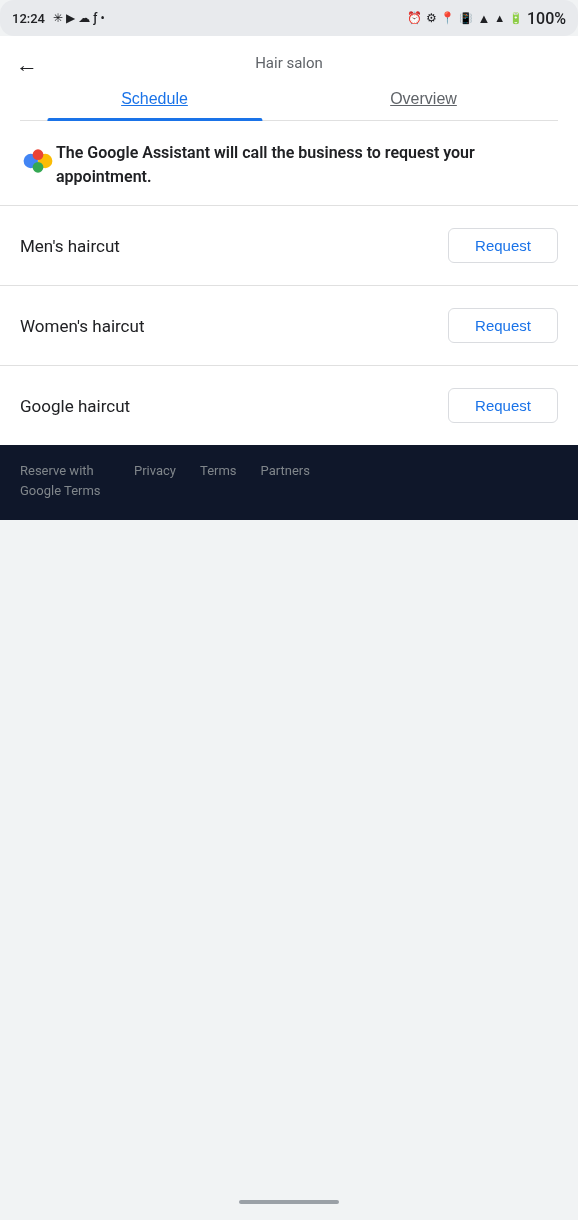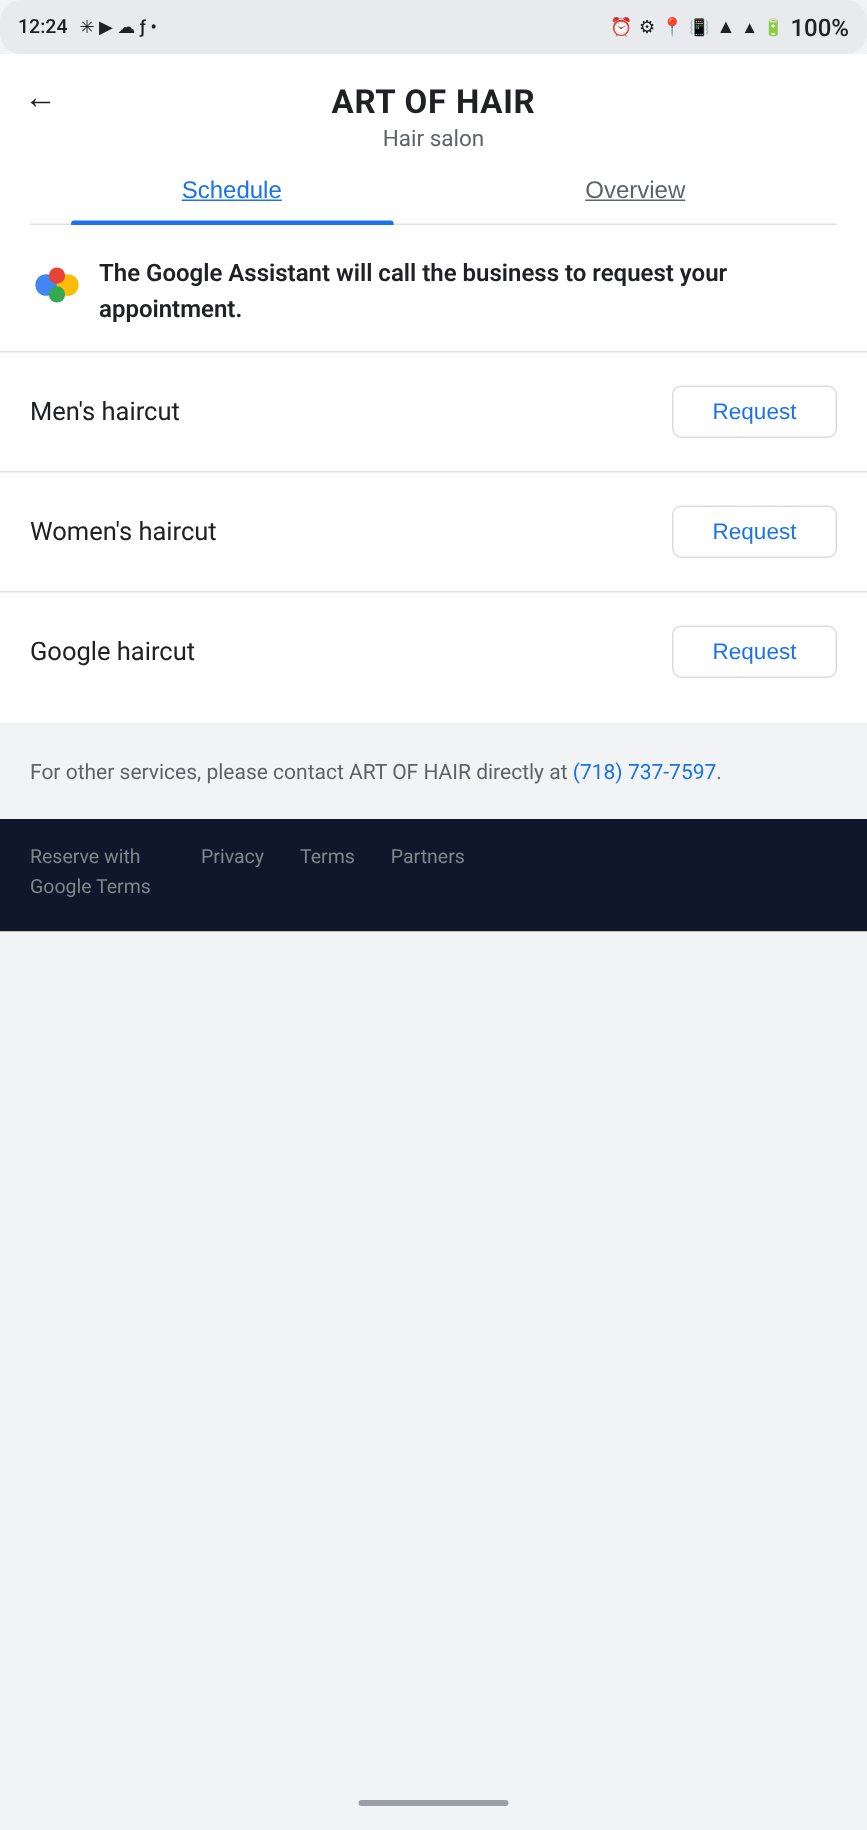--- a/index.html
+++ b/index.html
@@ -103,21 +103,21 @@
       height: 3px;
       background: #1a73e8;
       border-radius: 2px 2px 0 0;
     }
 
     
     .assistant-banner {
       display: flex;
       align-items: flex-start;
       padding: 20px 20px 16px 20px;
-      gap: 10px;
+      gap: 0;
       background: #ffffff;
     }
     .google-dots {
       width: 36px;
       height: 36px;
       flex-shrink: 0;
       margin-top: 2px;
     }
     .assistant-text {
       font-size: 16px;
@@ -224,21 +224,20 @@
     <span style="font-size:11px;">▲</span>
     <span style="font-size:11px;">🔋</span>
     <span style="font-size:16px;">100%</span>
   </div>
 </div>
 
 <div class="main-content">
 
   <div class="header">
     <button class="back-btn">←</button>
-    <span class="business-name">ART OF HAIR</span>
     <span class="business-type">Hair salon</span>
 
     <div class="tabs">
       <button class="tab active">Schedule</button>
       <button class="tab">Overview</button>
     </div>
   </div>
 
   <div class="assistant-banner">
 
@@ -263,25 +262,20 @@
       <button class="request-btn">Request</button>
     </div>
 
     <div class="service-row">
       <span class="service-name">Google haircut</span>
       <button class="request-btn">Request</button>
     </div>
 
   </div>
 
-  <div class="contact-section">
-    <span class="contact-text">
-      <span>For other services, please contact ART OF HAIR directly at </span><a class="contact-phone" href="#">(718) 737-7597</a><span>.</span>
-    </span>
-  </div>
 
   <div class="footer-links">
     <a class="footer-link" href="#" style="max-width: 90px; line-height: 1.5;">Reserve with Google Terms</a>
     <a class="footer-link" href="#">Privacy</a>
     <a class="footer-link" href="#">Terms</a>
     <a class="footer-link" href="#">Partners</a>
   </div>
 
   <div class="bottom-bar">
     <div class="home-indicator"></div>

